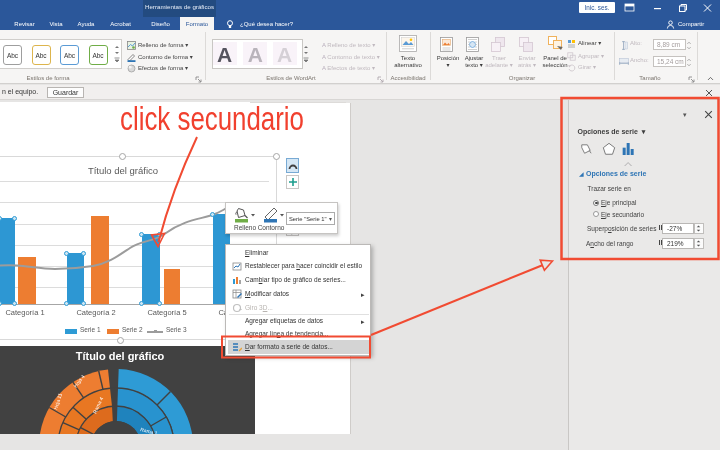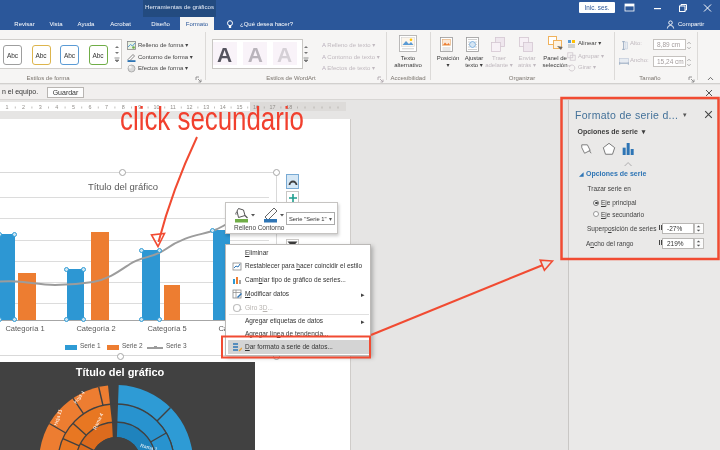--- a/index.html
+++ b/index.html
@@ -24,21 +24,21 @@
 .bigbtn{position:absolute;font-size:6px;color:#3b3b3b;text-align:center;line-height:7px;}
 .bigbtng{position:absolute;font-size:6px;color:#c0b9bf;text-align:center;line-height:7px;}
 .szinput{position:absolute;width:33px;height:11px;background:#fff;border:1px solid #c5c2bf;font-size:6.5px;color:#a49d9d;line-height:10px;padding-left:3px;}
 
 #nbar{left:0;top:85px;width:720px;height:15px;background:#f1efee;border-bottom:1px solid #d8d6d4;font-size:7px;color:#333;}
 #guardar{left:47px;top:2px;width:37px;height:11px;background:#fdfdfd;border:1px solid #b8b5b2;text-align:center;line-height:10px;font-size:7px;color:#333;}
 
 #ruler{left:0;top:102px;width:346px;height:8.5px;background:#fff;}
 #rulergray{left:250px;top:0;width:96px;height:8.5px;background:#dddbd9;}
 
-#page{left:0;top:111px;width:351px;height:250px;}
+#page{left:0;top:95px;width:351px;height:250px;}
 
 .gridline{position:absolute;left:0;width:269px;height:1px;background:#dcdcdc;}
 .barblue{position:absolute;background:#2d97d3;}
 .barorange{position:absolute;background:#ed7d31;}
 .catlabel{position:absolute;top:213px;font-size:7.5px;color:#595959;width:60px;text-align:center;}
 .handle{position:absolute;width:7px;height:7px;border-radius:50%;background:#fff;border:1px solid #a6a6a6;}
 .bhandle{position:absolute;width:5px;height:5px;border-radius:50%;background:#cde6f4;border:1px solid #2e9bd5;}
 
 #minitb{left:225px;top:202px;width:113px;height:32px;background:#fff;border:1px solid #c6c4c2;box-shadow:1px 2px 3px rgba(0,0,0,.2);}
 
@@ -423,21 +423,20 @@
       <circle cx="5" cy="5" r="3.5" fill="none" stroke="#c0c0c0" stroke-width="1.2"></circle>
       <path d="M8.5,5 l1.5,2 -3,0z" fill="#c0c0c0"></path>
     </svg>
  <svg class="abs" style="left:6px;top:97px;width:10px;height:10px" viewBox="0 0 10 10">
       <path d="M1,2 h5 M1,5 h5 M1,8 h5" stroke="#2e75b5" stroke-width="1.4"></path>
       <path d="M6.5,8.5 l3,-3 1,1 -3,3z" fill="#e8a33d"></path>
     </svg>
 </div>
 
 <div class="abs" id="pane">
- <div class="abs" style="left:6px;top:8.5px;width:120px;font-size:10.5px;letter-spacing:0.3px;color:#437199;">Formato de serie d...</div>
  <div class="abs" style="left:114px;top:11px;font-size:7px;color:#555;">▾</div>
  <svg class="abs" style="left:135px;top:10px;width:9px;height:9px" viewBox="0 0 9 9">
       <path d="M1.2,1.2 l6.6,6.6 M7.8,1.2 l-6.6,6.6" stroke="#444" stroke-width="1.1"></path>
     </svg>
  <div class="abs" style="left:8.5px;top:27.5px;font-size:7px;font-weight:bold;color:#3d3d3d;">Opciones de serie&nbsp;&nbsp;▾</div>
  <svg class="abs" style="left:8.5px;top:42px;width:15px;height:15px" viewBox="0 0 16 16">
       <path d="M4,3 l6,0 3,6 -6,3 -3,-6z" fill="#fdfdfd" stroke="#777" stroke-width="1"></path>
       <path d="M12,9 l2,3" stroke="#777" stroke-width="1"></path>
     </svg>
  <svg class="abs" style="left:32.5px;top:42px;width:14px;height:14px" viewBox="0 0 16 16">

